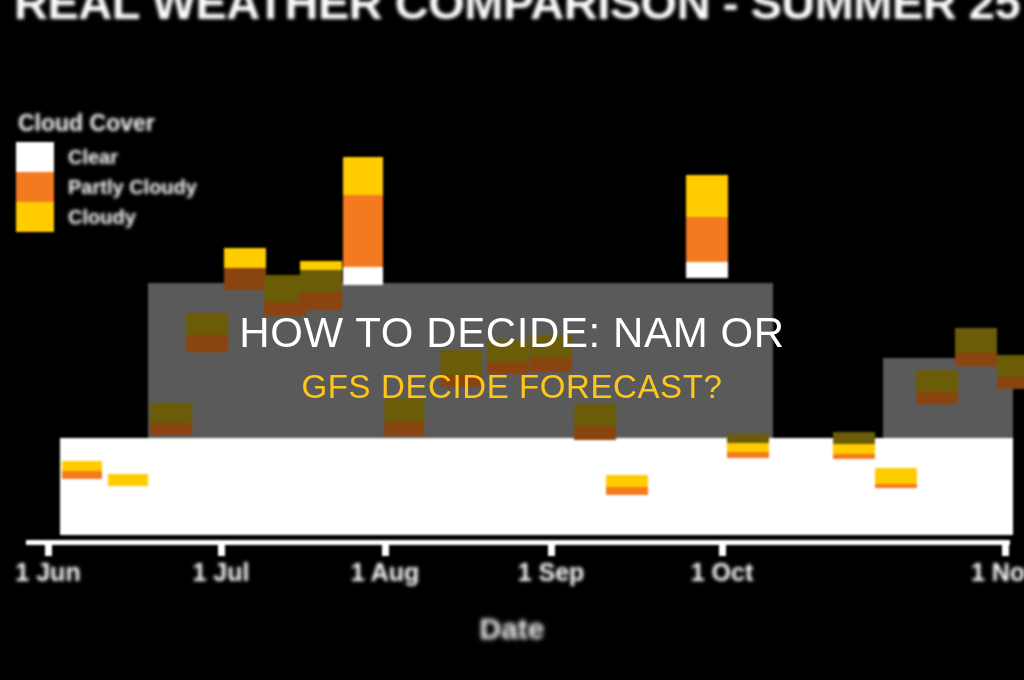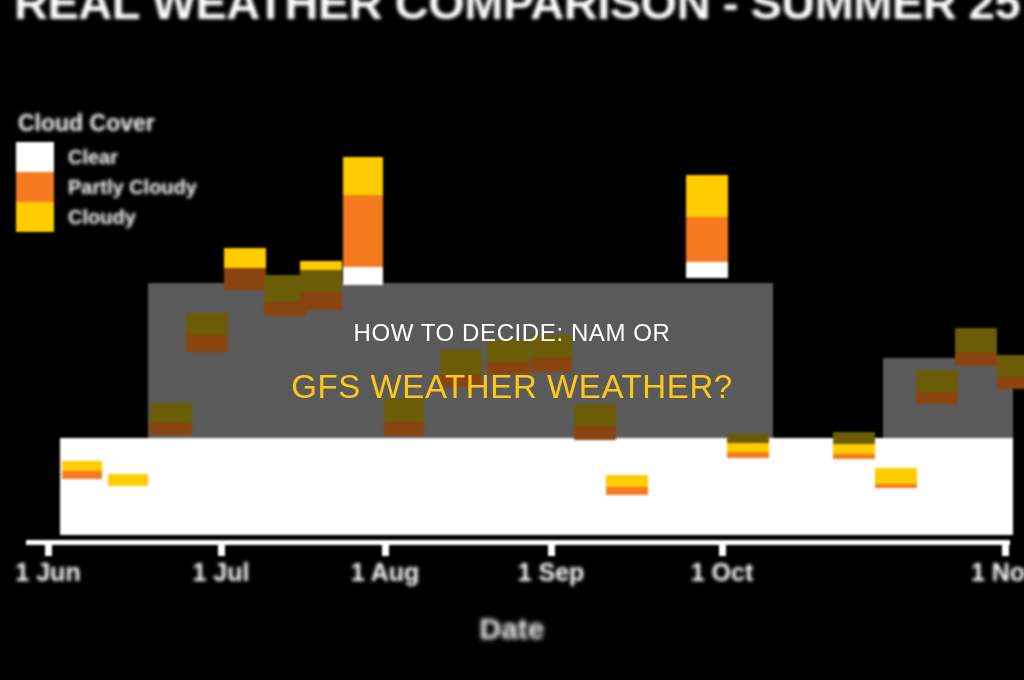--- a/index.html
+++ b/index.html
@@ -160,21 +160,21 @@
     left: 0;
     top: 306px;
     width: 1024px;
     text-align: center;
     line-height: 54px;
     pointer-events: none;
   }
   #overlay-line1 {
     display: block;
     color: #ffffff;
-    font-size: 24px;
+    font-size: 42px;
     letter-spacing: 0.6px;
   }
   #overlay-line2 {
     display: block;
     color: #ffc61a;
     font-size: 33px;
     letter-spacing: 0.6px;
   }
 
   
@@ -322,17 +322,17 @@
         <div class="tick" style="left: 719px;"></div>
         <div class="xlabel" style="left: 722px;">1 Oct</div>
         <div class="tick" style="left: 1002px;"></div>
         <div class="xlabel" style="left: 1005px;">1 Nov</div>
       </div>
     <div id="xaxis-title">Date</div>
   </div>
 
   <div id="overlay">
     <span id="overlay-line1">HOW TO DECIDE: NAM OR</span>
-    <span id="overlay-line2">GFS WEATHER WEATHER?</span>
+    <span id="overlay-line2">GFS DECIDE FORECAST?</span>
   </div>
 
 
 </div>
 
 </body></html>

